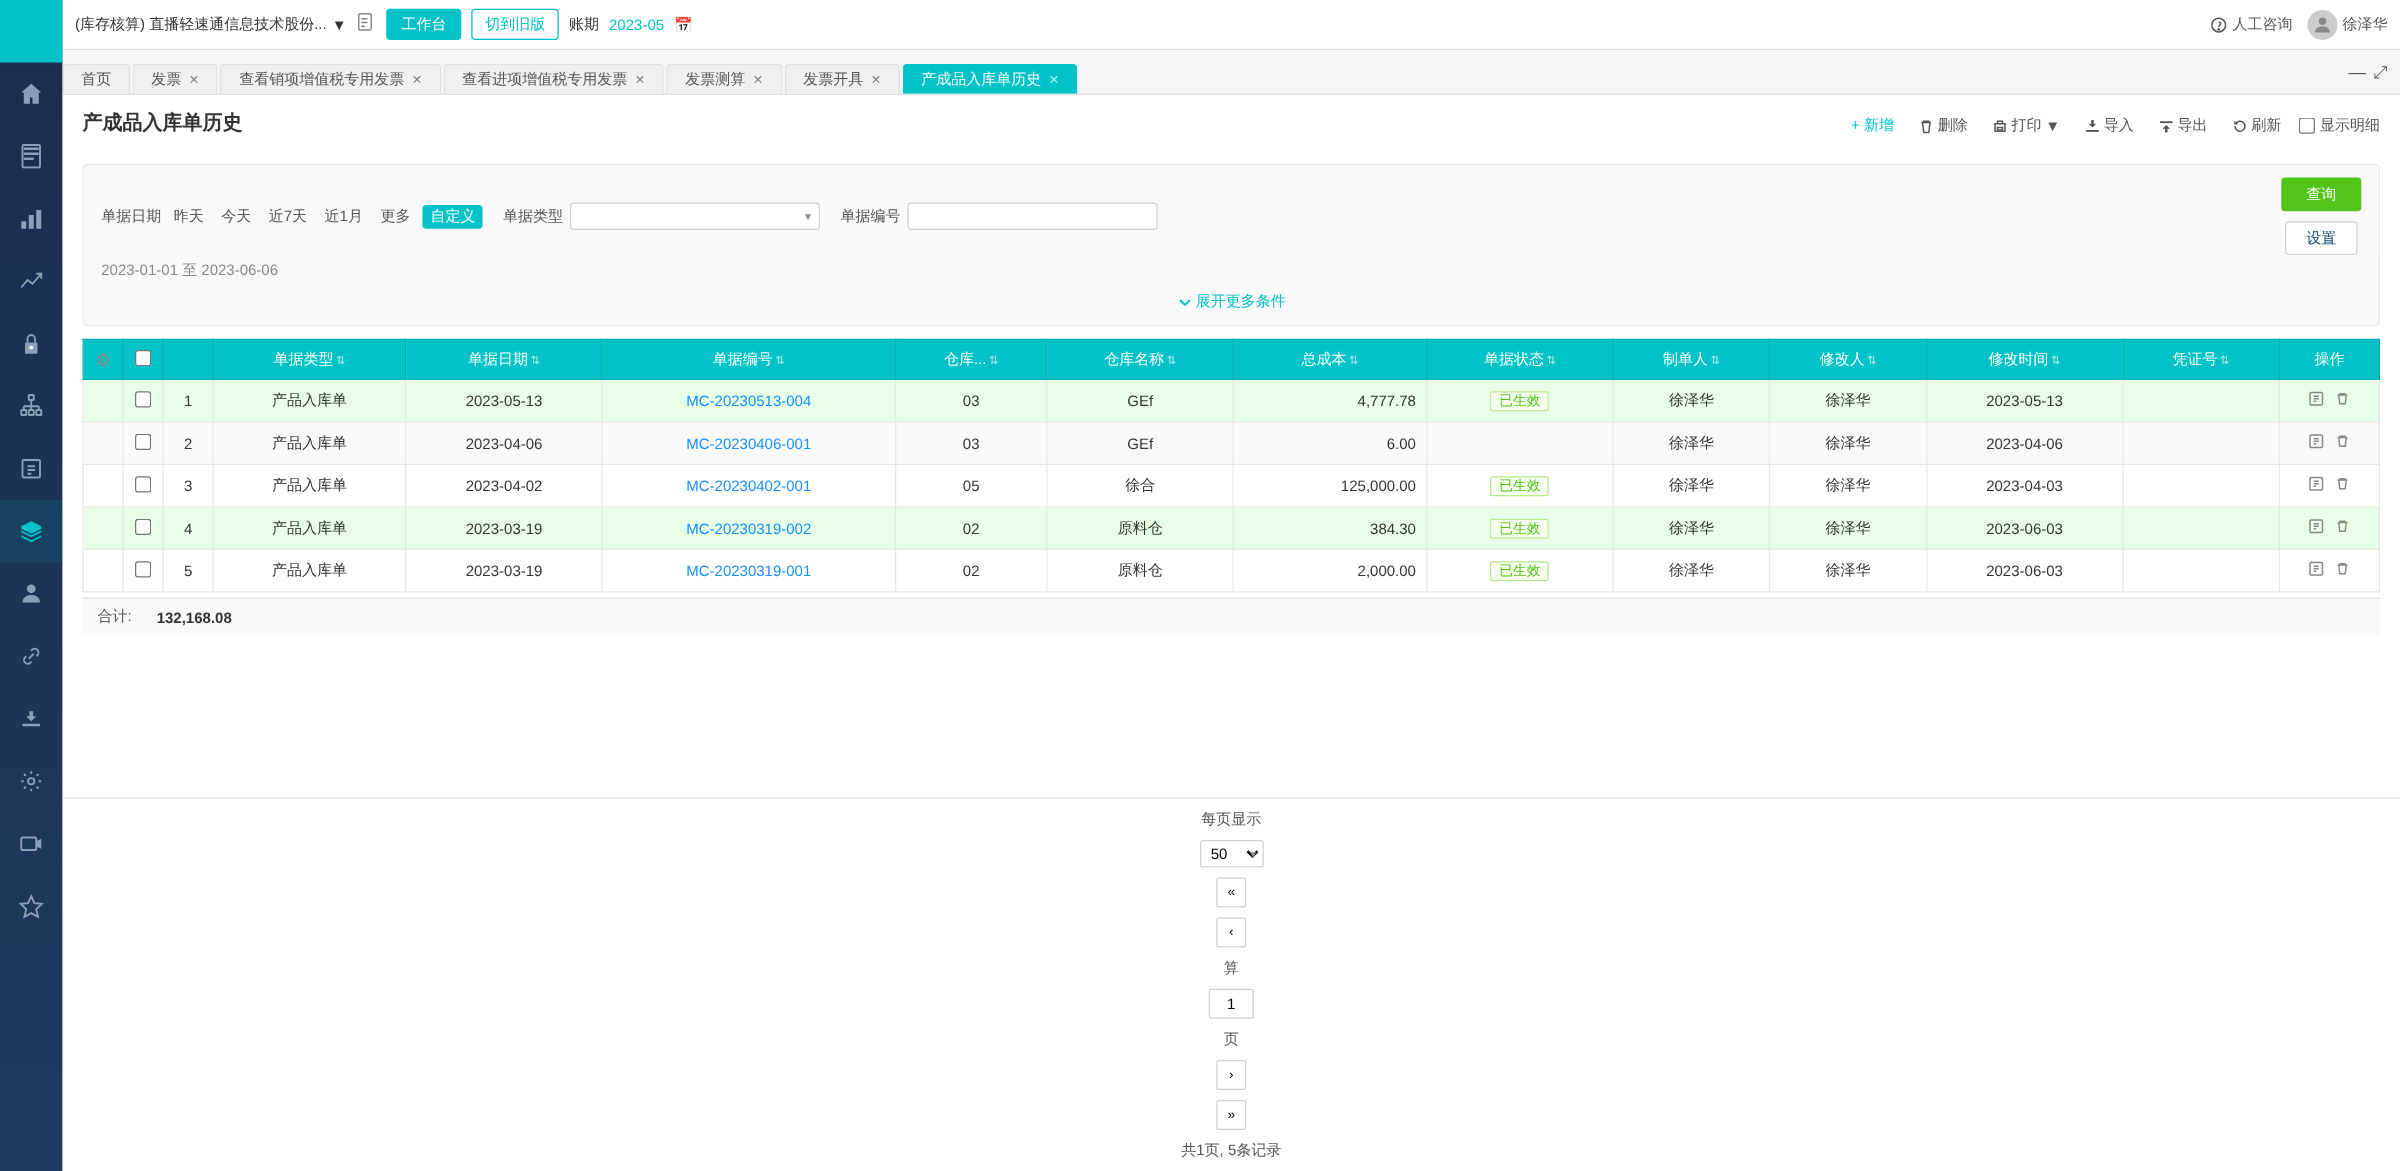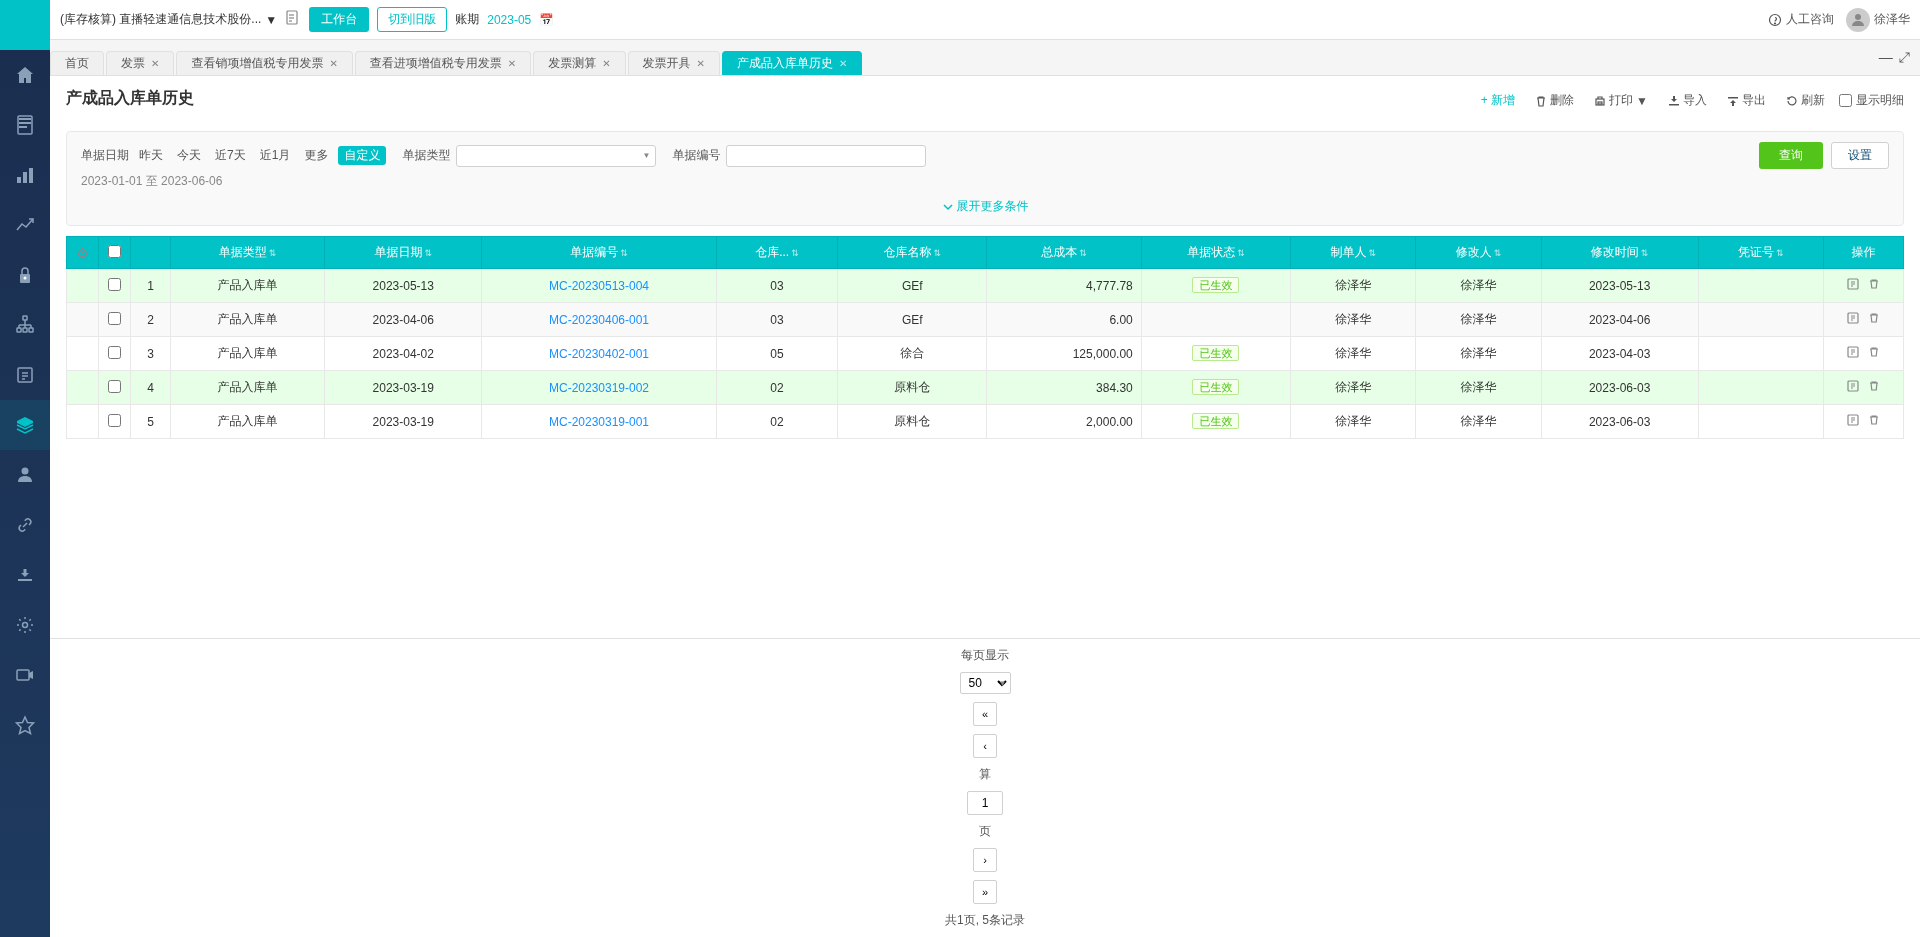--- a/index.html
+++ b/index.html
@@ -716,21 +716,21 @@
           <div class="filter-select-wrapper">
             <select class="filter-select">
               <option value=""></option>
             </select>
           </div>
         </div>
         <div class="filter-item">
           <span class="filter-label">单据编号</span>
           <input class="filter-input" type="text" style="">
         </div>
-        <div style="margin-left:auto; display:flex; gap:8px; align-items:center;">
+        <div style="margin-left:auto; display:flex; gap:8px; align-items:center;flex-direction:column;">
           <button class="query-btn">查询</button>
           <button class="settings-btn">设置</button>
         </div>
       </div>
       <div style="margin-top:4px; font-size:11px; color:#888;">
         <span>2023-01-01 至 2023-06-06</span>
       </div>
       <div class="filter-expand-row">
         <span class="expand-btn">
           <svg width="12" height="12" viewBox="0 0 12 12" fill="none" stroke="#00c2c7" stroke-width="1.5">
@@ -907,20 +907,24 @@
         <button class="action-btn" title="删除">
           <svg width="14" height="14" viewBox="0 0 14 14" fill="none" stroke="currentColor" stroke-width="1.2">
                   <path d="M3 4h8M5 4V3h4v1M4 4l.8 7h4.4l.8-7"></path>
                 </svg>
         </button>
       </td>
     </tr>
         </tbody>
     </table>
 
+    <div class="table-footer">
+      <span class="total-label">合计:</span>
+      <span class="total-value">132,168.08</span>
+    </div>
   </div>
 
   <div class="pagination">
     <span>每页显示</span>
     <div class="select-wrapper">
       <select class="page-size-select">
         <option value="50">50</option>
         <option value="100">100</option>
         <option value="200">200</option>
       </select>

